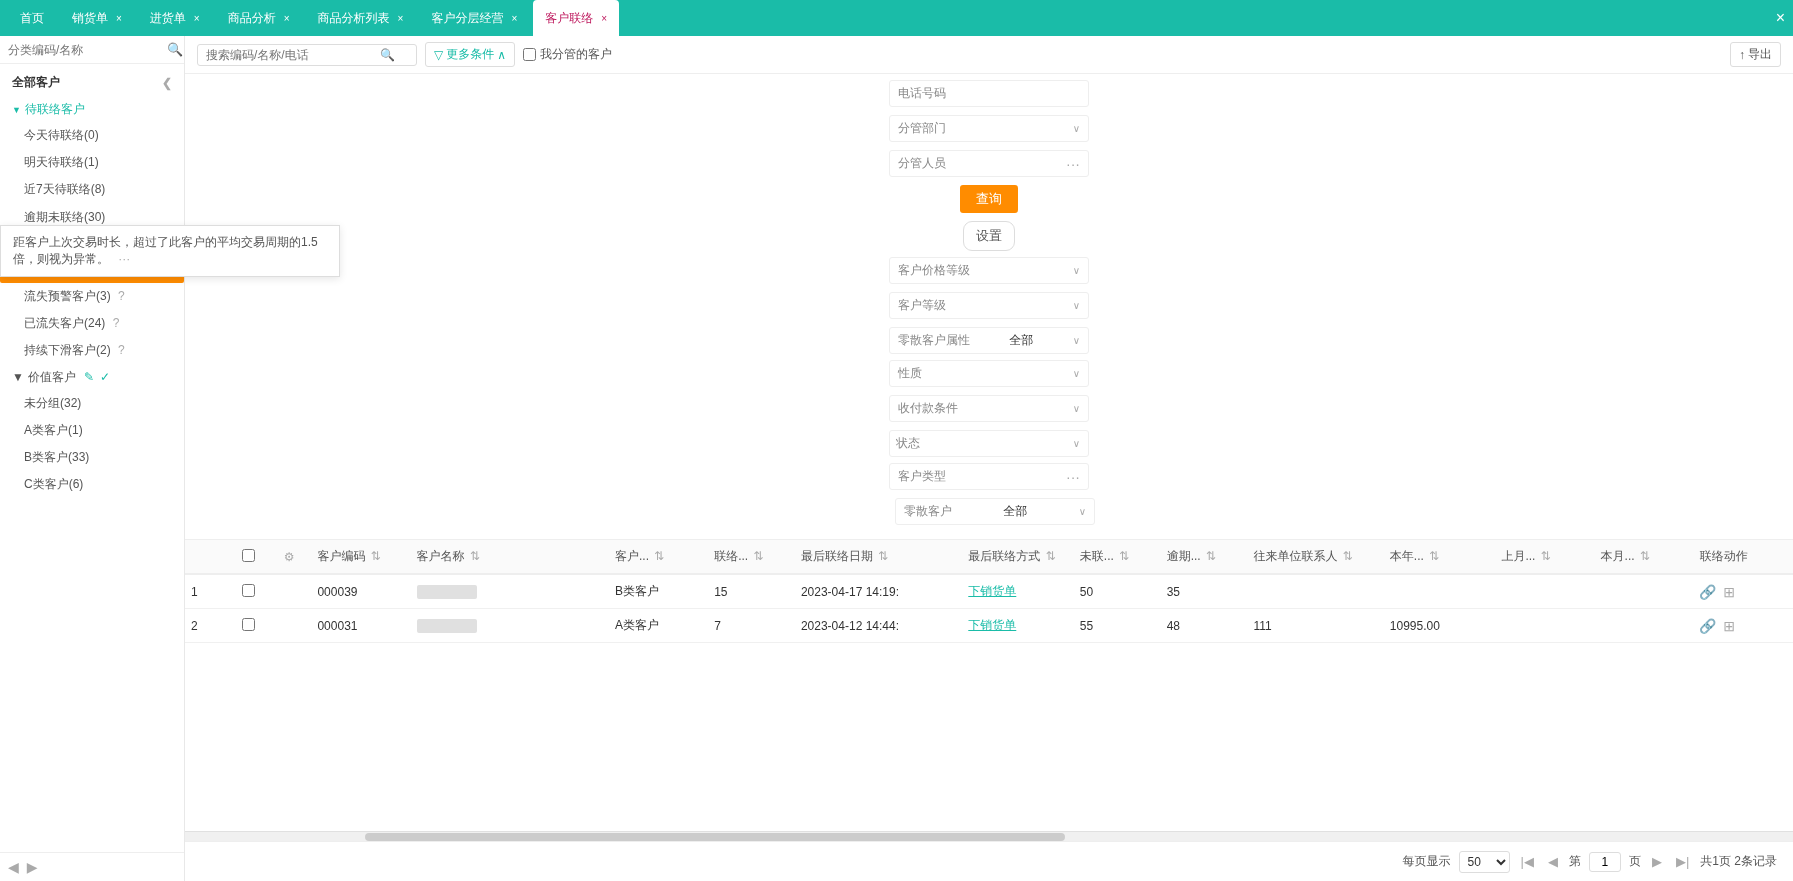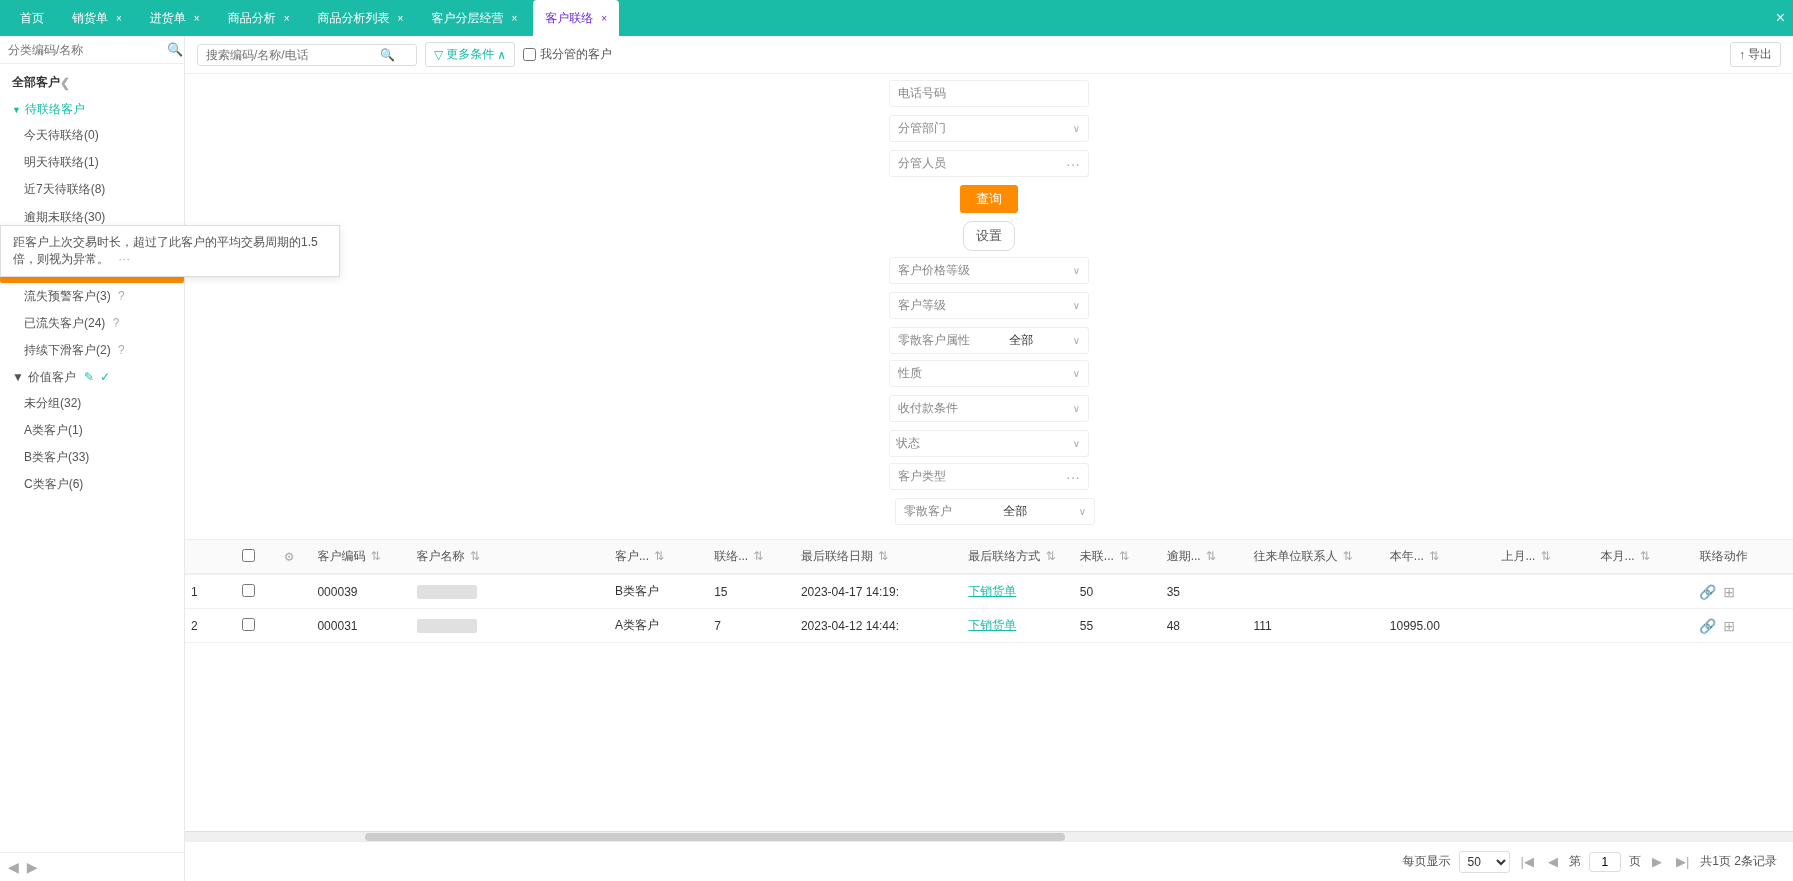--- a/index.html
+++ b/index.html
@@ -7,21 +7,21 @@
 
     
     .top-nav {
       display: flex; align-items: center; background: #1abca8; height: 36px; padding: 0 8px;
       color: #fff; gap: 4px;
     }
     .nav-tab {
       display: flex; align-items: center; height: 100%; padding: 0 12px; cursor: pointer;
       color: #fff; font-size: 13px; gap: 4px; white-space: nowrap;
     }
-    .nav-tab.active { background: #fff; color: #6d28d9; border-radius: 4px 4px 0 0; }
+    .nav-tab.active { background: #fff; color: #be185d; border-radius: 4px 4px 0 0; }
     .nav-tab .close-icon { font-size: 10px; margin-left: 4px; cursor: pointer; }
     .nav-tab-home { font-size: 13px; }
     .nav-spacer { flex: 1; }
     .nav-close-btn { color: #fff; cursor: pointer; font-size: 16px; }
 
     
     .main-layout { display: flex; height: calc(881px - 36px); }
 
     
     .sidebar {
@@ -33,21 +33,21 @@
     }
     .sidebar-search input {
       border: none; outline: none; font-size: 12px; flex: 1; color: #333;
       background: transparent;
     }
     .sidebar-search-icon { color: #aaa; font-size: 13px; cursor: pointer; }
 
     .sidebar-body { flex: 1; overflow-y: auto; padding: 4px 0; }
 
     .sidebar-all-customers {
-      display: flex; align-items: center; 
+      display: flex; align-items: center; justify-content: space-between;
       padding: 6px 12px; font-weight: bold; font-size: 13px; color: #333; cursor: pointer;
     }
     .sidebar-all-customers .expand-icon { color: #aaa; }
 
     .sidebar-section-title {
       display: flex; align-items: center; padding: 4px 12px; color: #1abca8; font-size: 12px;
       cursor: pointer; gap: 4px;
     }
     .sidebar-section-title .triangle { font-size: 9px; }
 

